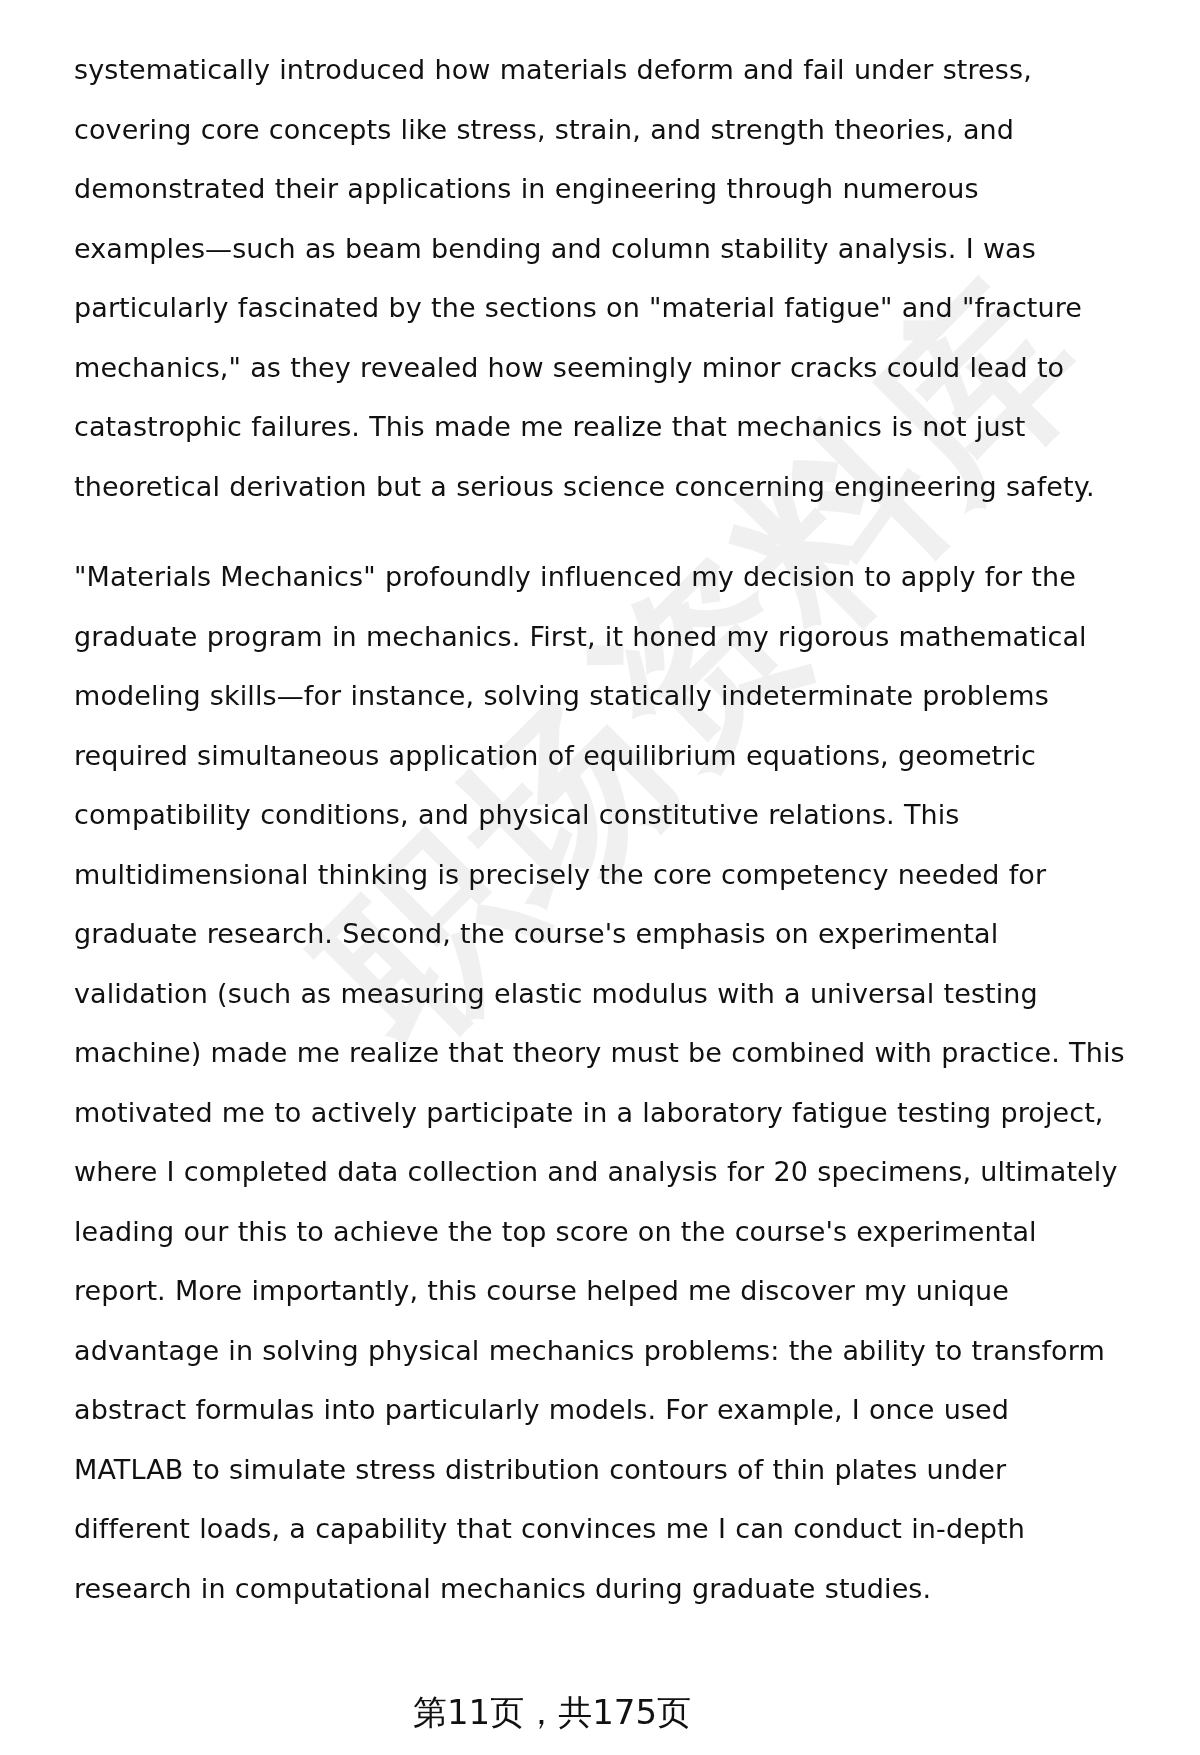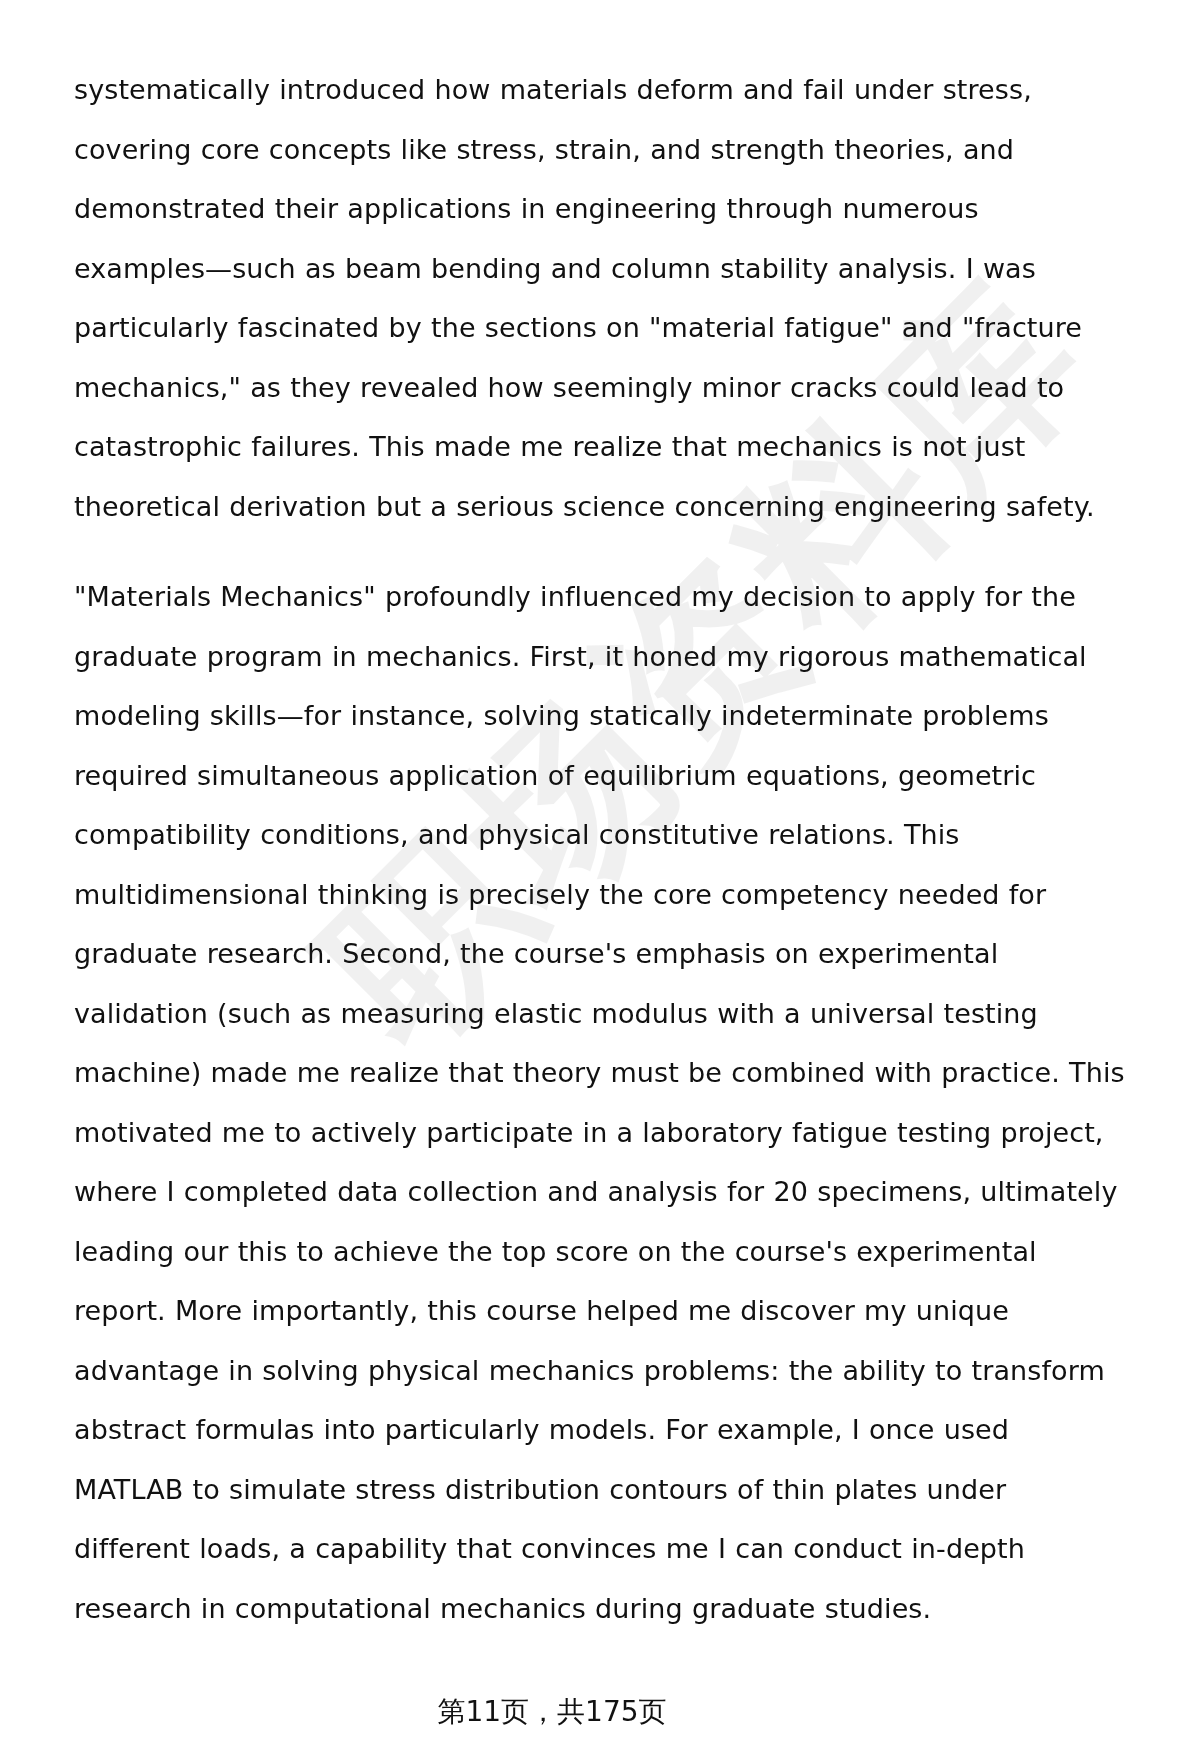--- a/index.html
+++ b/index.html
@@ -35,21 +35,21 @@
       transform-origin: center center;
       white-space: nowrap;
       letter-spacing: 4px;
       pointer-events: none;
       user-select: none;
       z-index: 0;
     }
     .content {
       position: absolute;
       left: 74px;
-      top: 60px;
+      top: 40px;
       width: 1100px;
       z-index: 1;
     }
     .para {
       margin: 0;
       font-size: 27px;
       line-height: 59.5px;
       letter-spacing: 0.1px;
       word-spacing: 0.5px;
     }
@@ -59,21 +59,21 @@
     }
     .para + .para {
       margin-top: 31px;
     }
     .footer {
       position: absolute;
       left: 0;
       width: 1104px;
       top: 1695px;
       text-align: center;
-      font-size: 28px;
+      font-size: 34px;
       line-height: 34px;
       color: #111111;
       z-index: 1;
     }
   </style>
 </head>
 <body>
 
 <div class="page">
 

